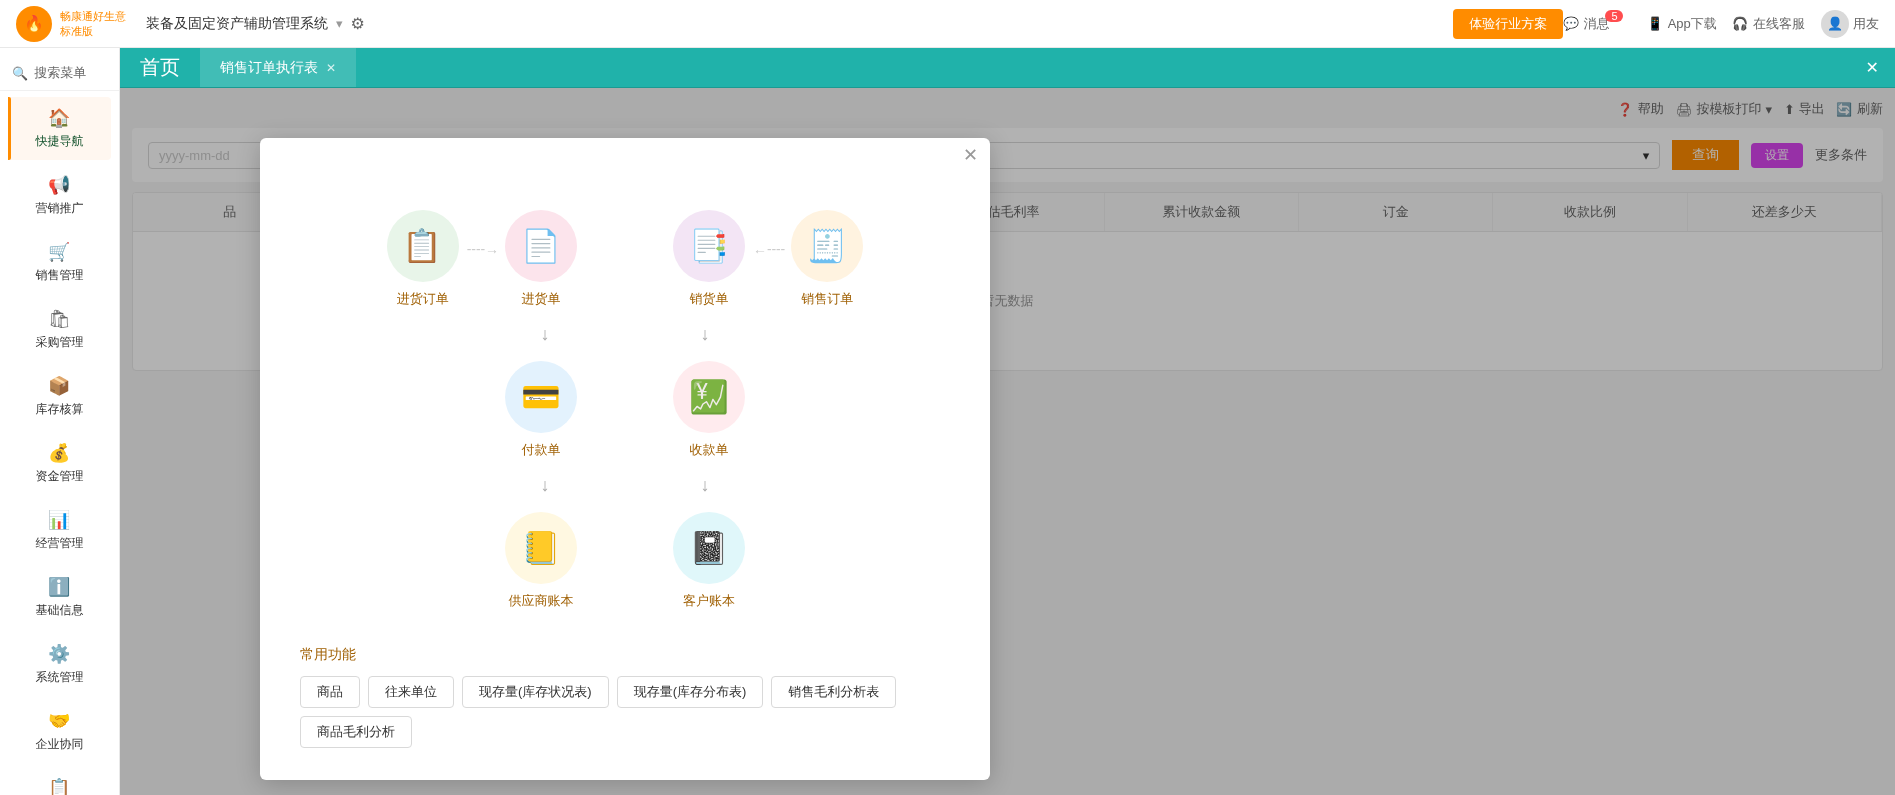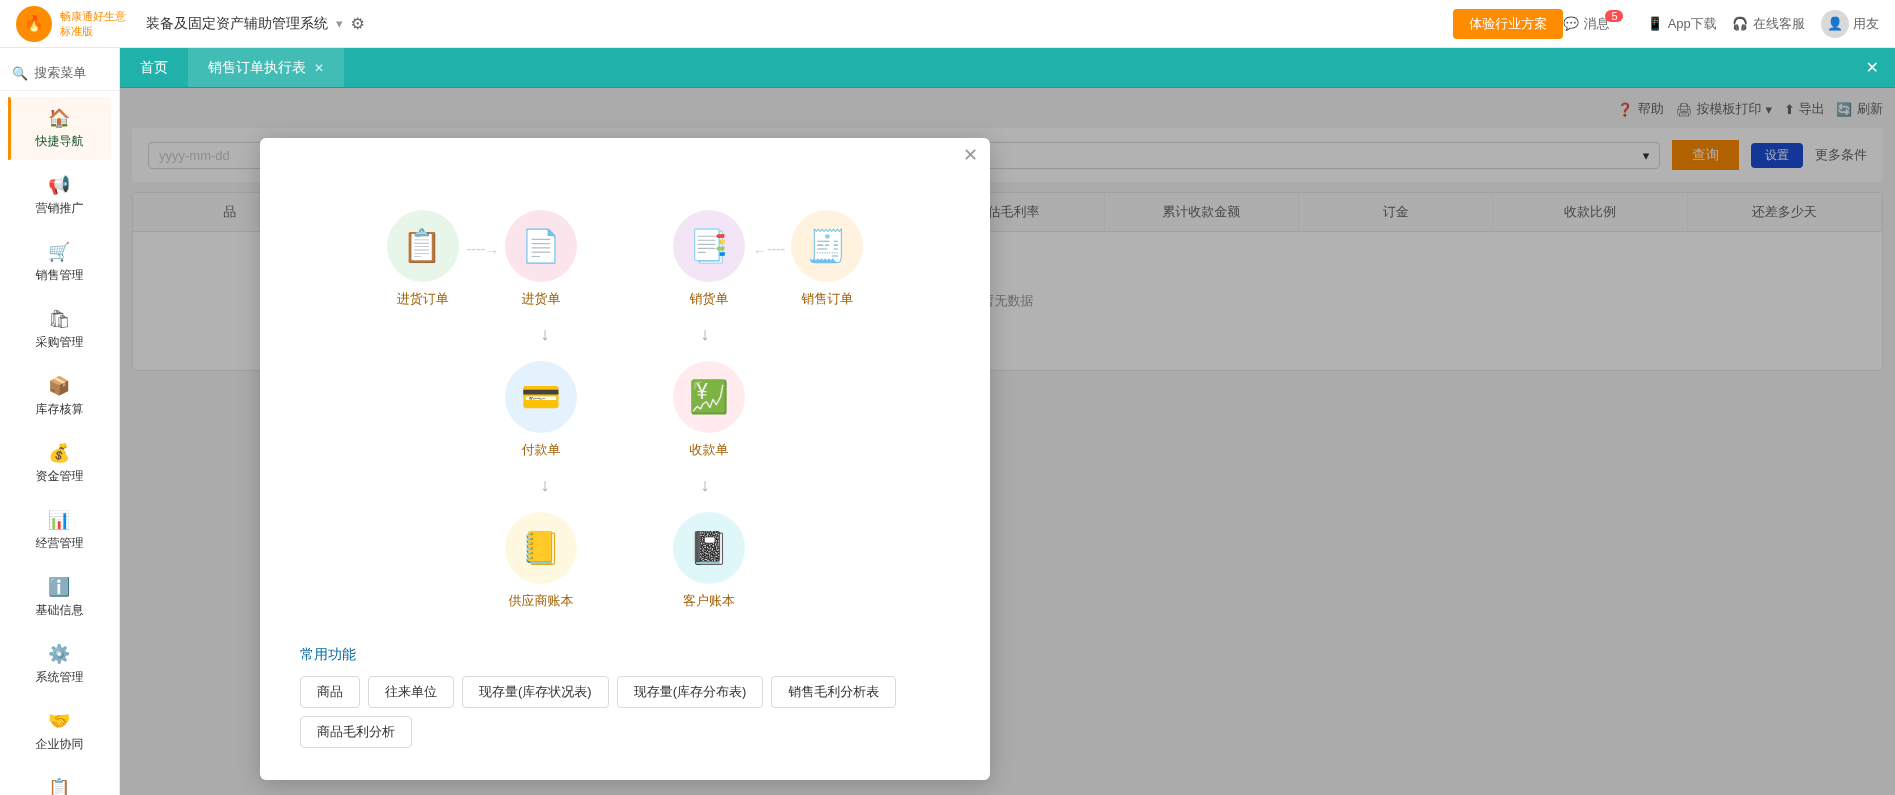--- a/index.html
+++ b/index.html
@@ -185,21 +185,21 @@
       height: 40px;
       border-bottom: 1px solid #1a9a92;
     }
     .tab-home {
       padding: 0 20px;
       height: 100%;
       display: flex;
       align-items: center;
       color: white;
       cursor: pointer;
-      font-size: 14px;
+      font-size: 20px;
       background: transparent;
     }
     .tab-item {
       padding: 0 20px;
       height: 100%;
       display: flex;
       align-items: center;
       color: white;
       cursor: pointer;
       font-size: 14px;
@@ -272,21 +272,21 @@
     }
     .query-btn {
       background: #ff8c00;
       color: white;
       border: none;
       padding: 6px 20px;
       border-radius: 0;
       cursor: pointer;
     }
     .set-btn {
-      background: #1d4ed8;
+      background: #d946ef;
       color: white;
       border: none;
       padding: 4px 14px;
       border-radius: 4px;
       cursor: pointer;
       font-size: 12px;
     }
     .more-conditions {
       color: #666;
       font-size: 13px;
@@ -368,21 +368,21 @@
       color: #a16207;
       text-align: center;
     }
 
     
     .common-funcs {
       margin-top: 8px;
     }
     .common-funcs-title {
       font-size: 14px;
-      color: #0369a1;
+      color: #a16207;
       margin-bottom: 12px;
     }
     .func-buttons {
       display: flex;
       flex-wrap: wrap;
       gap: 8px;
       margin-bottom: 8px;
     }
     .func-btn {
       border: 1px solid #d9d9d9;

